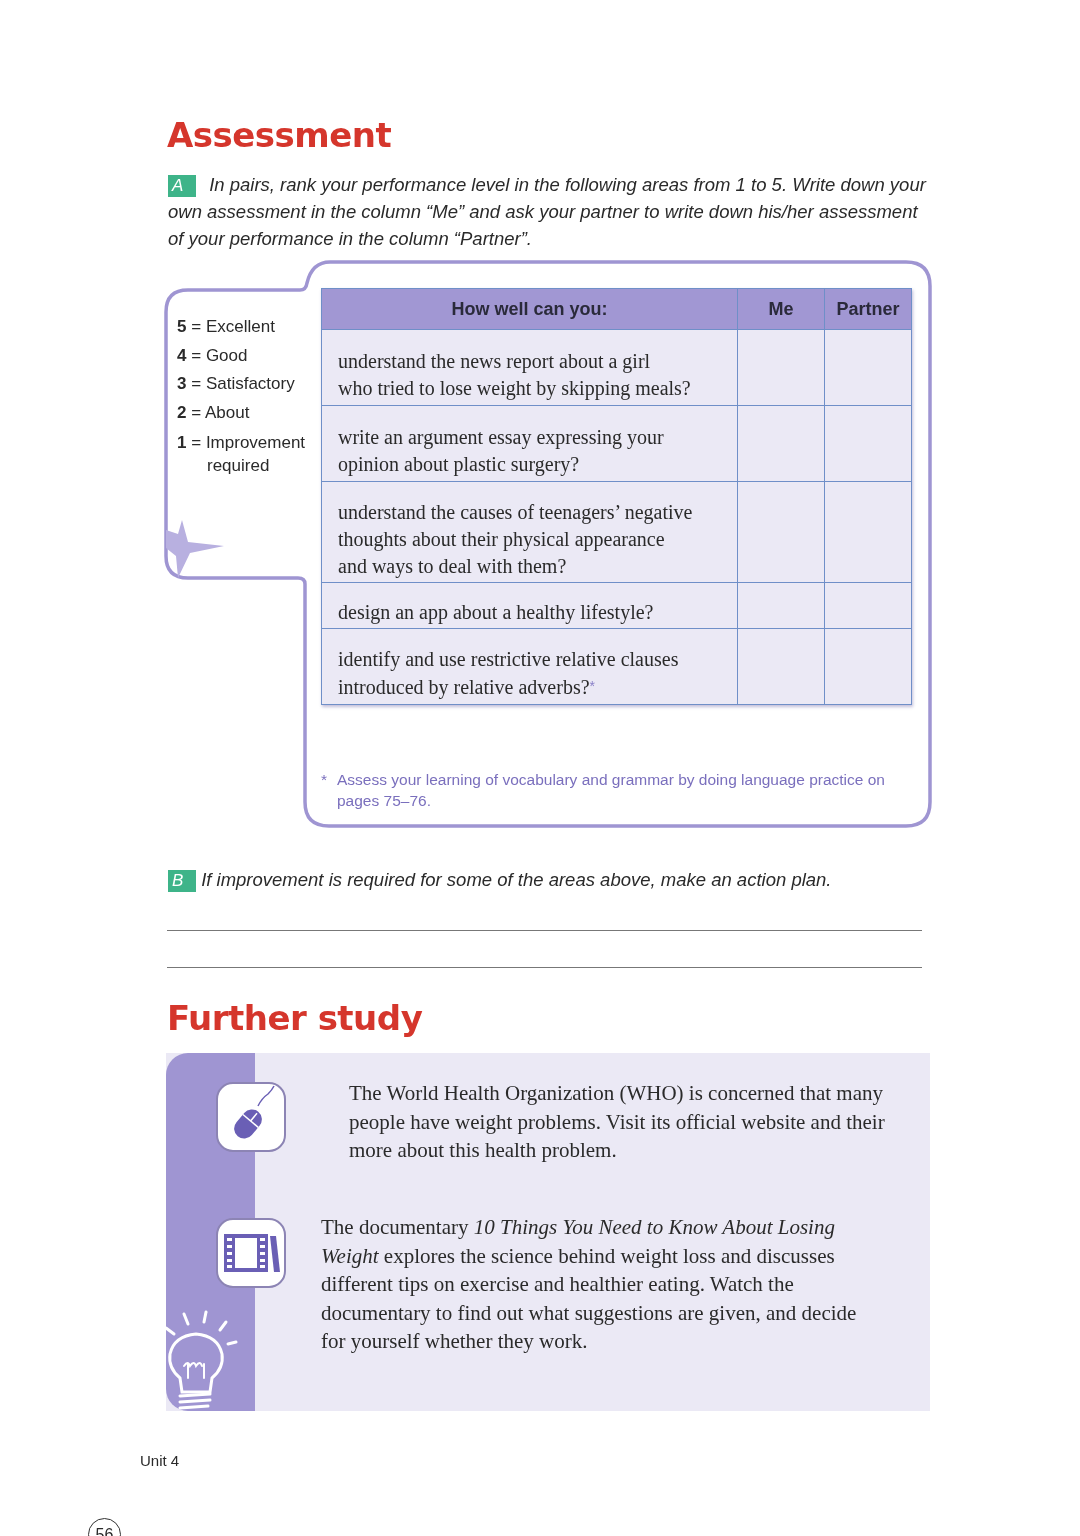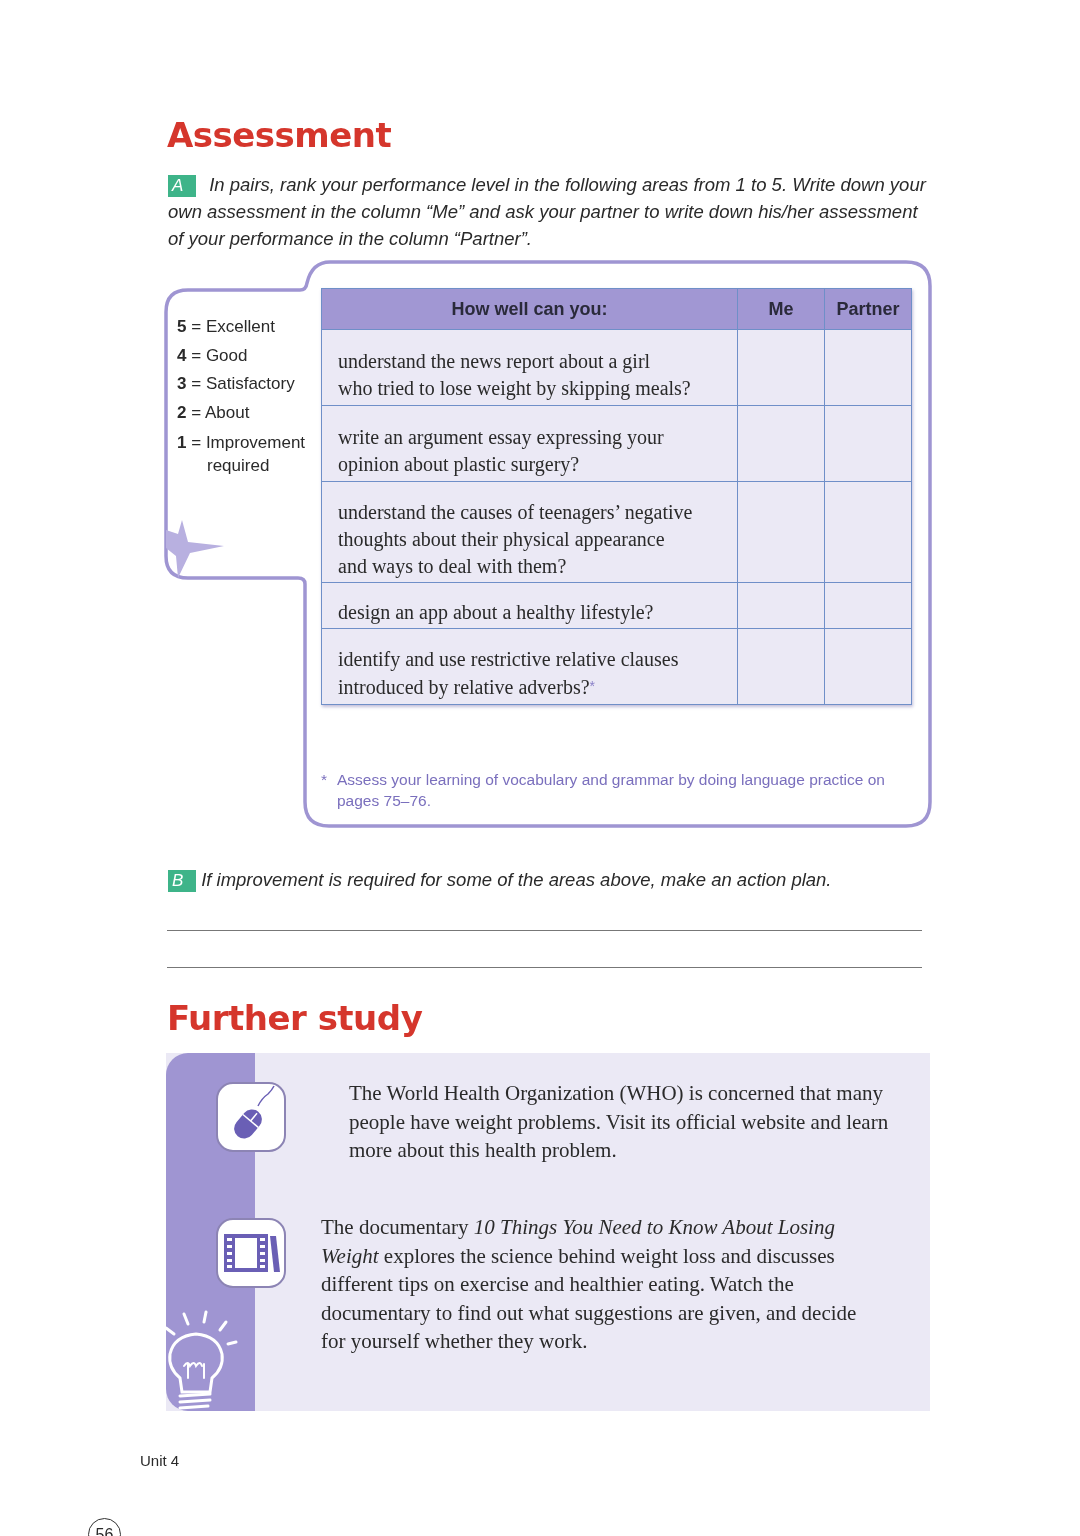--- a/index.html
+++ b/index.html
@@ -181,21 +181,21 @@
     <path d="M 28 70 L 28 56 M 44 70 L 44 56" stroke-width="2"></path>
     <path d="M 24 58 q 4 -6 6 0 q 4 -6 6 0 q 4 -6 6 0" stroke-width="2"></path>
     <line x1="20" y1="88" x2="50" y2="86"></line>
     <line x1="20" y1="94" x2="50" y2="92"></line>
     <line x1="20" y1="100" x2="48" y2="98"></line>
   </g>
 </svg>
 
 <div class="abs study-text" style="left:321px; top:1079px;margin-left:28px;">
   <div>The World Health Organization (WHO) is concerned that many</div>
-  <div>people have weight problems. Visit its official website and learn</div>
+  <div>people have weight problems. Visit its official website and their</div>
   <div>more about this health problem.</div>
 </div>
 
 <div class="abs study-text" style="left:321px; top:1213px;">
   <div><span>The documentary </span><i>10 Things You Need to Know About Losing</i></div>
   <div><i>Weight</i><span> explores the science behind weight loss and discusses</span></div>
   <div>different tips on exercise and healthier eating. Watch the</div>
   <div>documentary to find out what suggestions are given, and decide</div>
   <div>for yourself whether they work.</div>
 </div>

